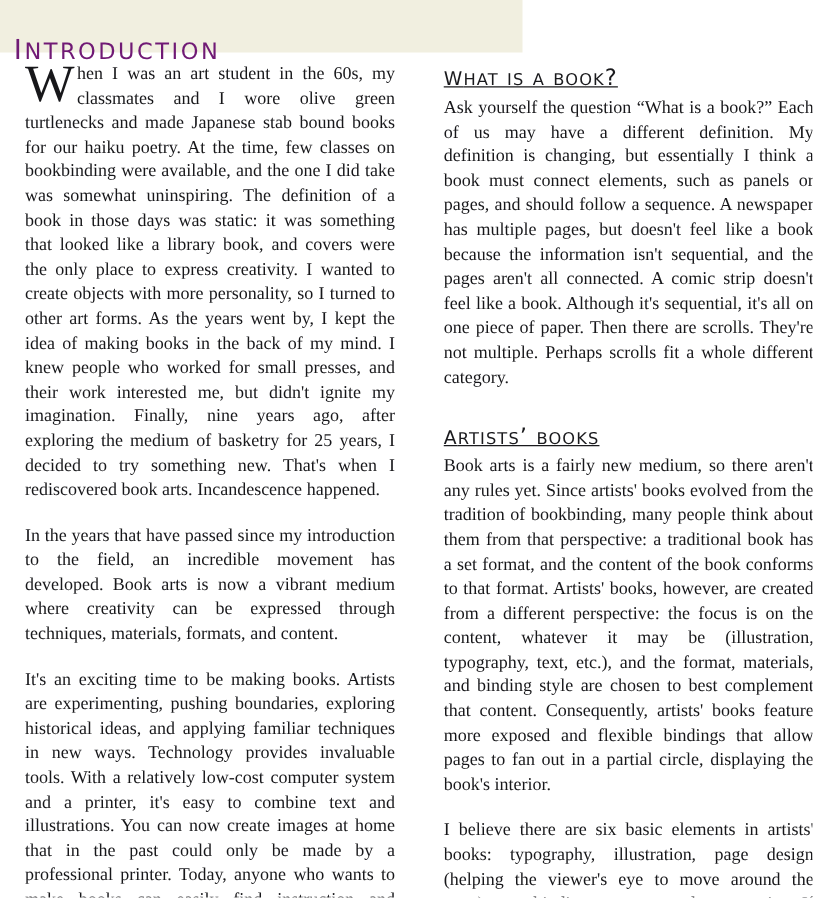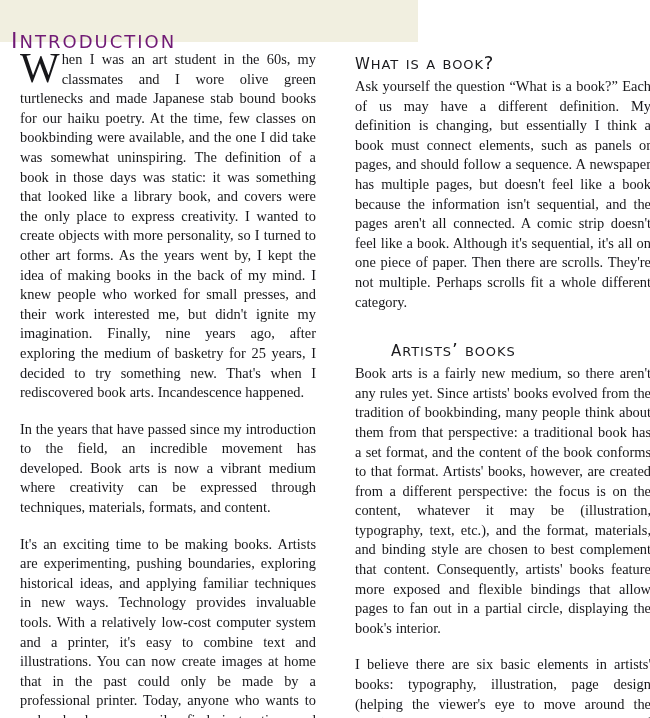--- a/index.html
+++ b/index.html
@@ -63,27 +63,27 @@
     font-family: "DejaVu Sans", "Liberation Sans", sans-serif;
     font-size: 18px;
     line-height: 23px;
     letter-spacing: 0.9px;
     font-weight: 400;
     font-variant: small-caps;
     text-transform: lowercase;
     color: #1a1a1d;
     margin: 0 0 3px 0;
     white-space: nowrap;
+    text-decoration: underline;
   }
   .sec-heading::first-letter {
     font-size: 22px;
   }
   .sec-heading.second {
     margin-top: 25px;
-    margin-left: 36px;
   }
 
   p.body {
     margin: 0;
     font-size: 14.4px;
     line-height: 19.6px;
     text-align: justify;
     -webkit-hyphens: none;
     hyphens: none;
     word-spacing: 0.1px;

